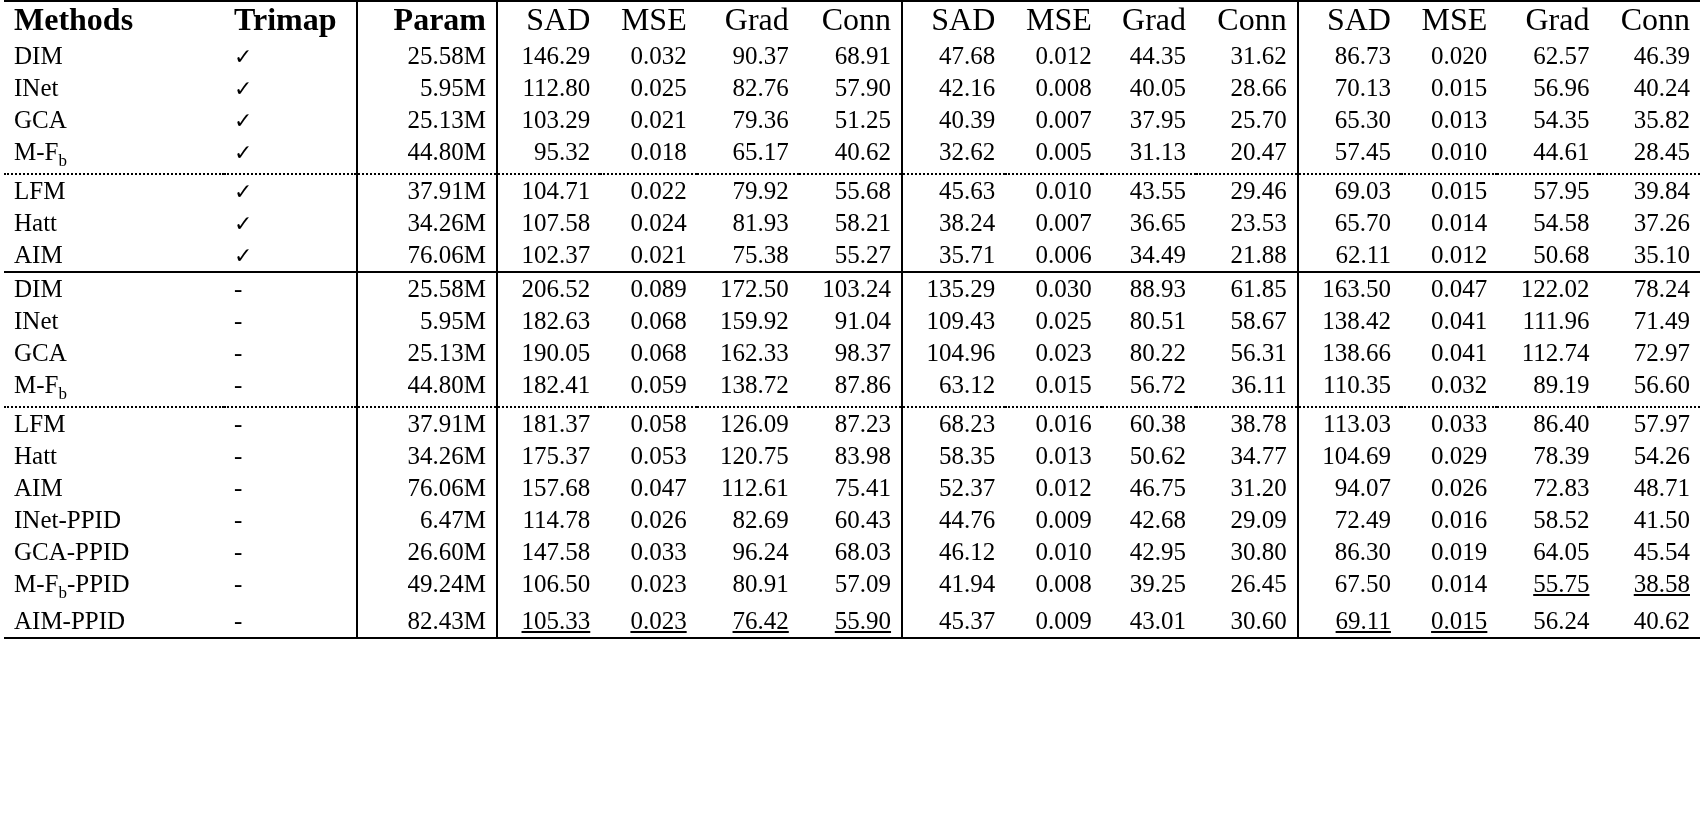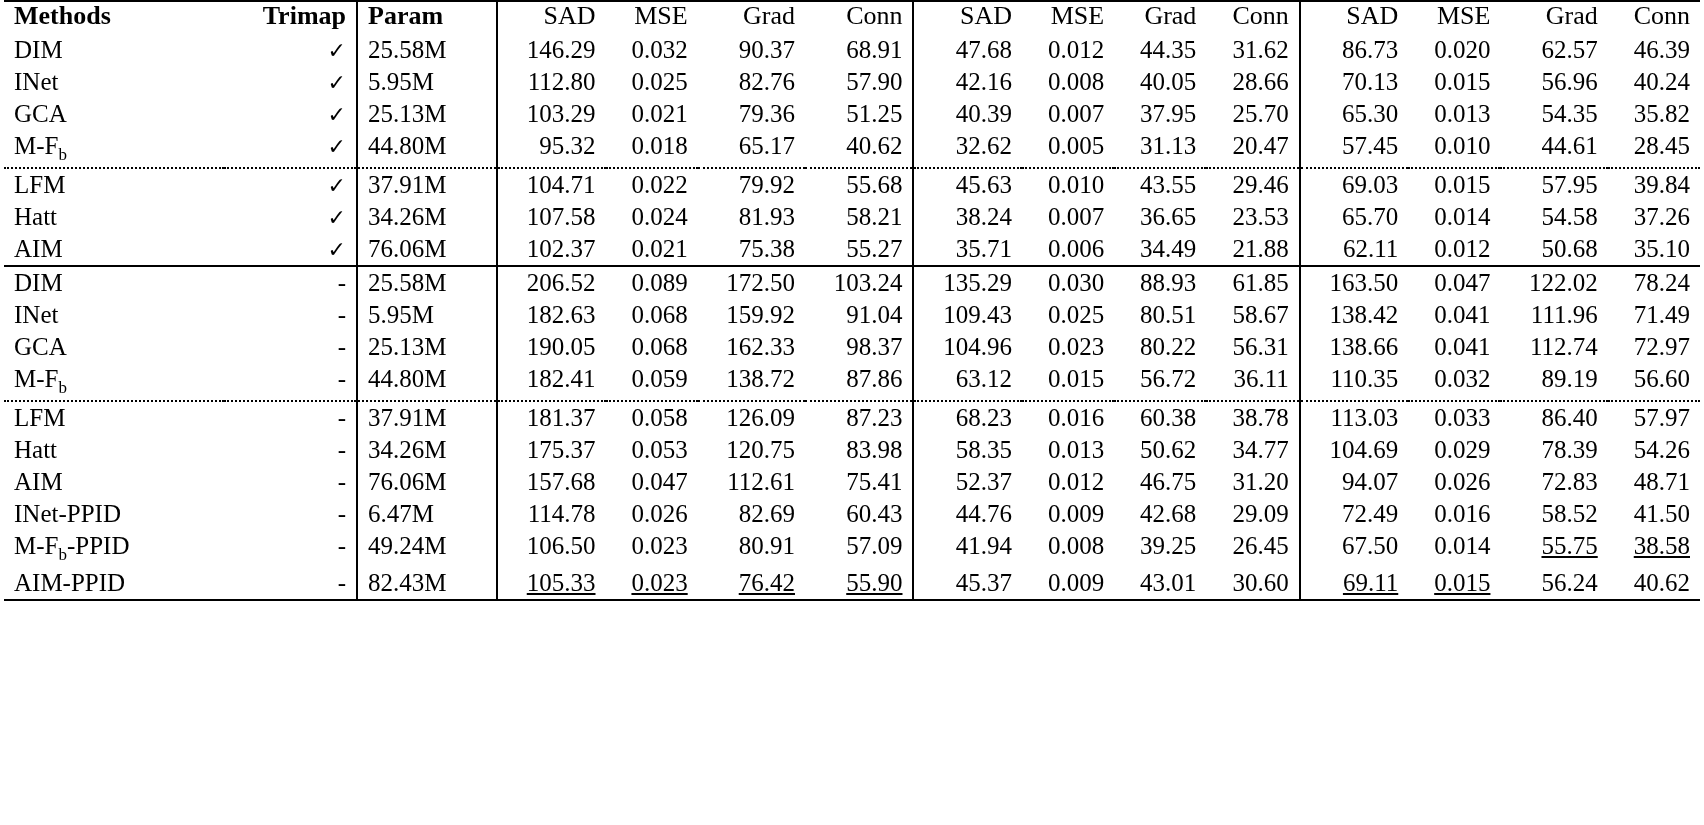--- a/index.html
+++ b/index.html
@@ -26,32 +26,32 @@
   }
   table.results td, table.results th {
     padding: 3px 10px 4px 10px;
     white-space: nowrap;
     font-weight: normal;
     vertical-align: baseline;
   }
   
   tr.head th {
     font-weight: bold;
-    font-size: 26px;
+    font-size: 32px;
     padding-top: 1px;
     padding-bottom: 5px;
   }
   tr.head th.norm {
     font-weight: normal;
     padding-left: 8px;
   }
   
   .c-method { text-align: left; width: 200px; }
-  .c-trimap { text-align: right; width: 112px; }
-  .c-param  { text-align: left;  width: 118px; padding-right: 12px; margin-top: 10px; }
+  .c-trimap { text-align: left; width: 112px; }
+  .c-param  { text-align: right;  width: 118px; padding-right: 12px; margin-top: 10px; }
   .num      { text-align: right; }
 
   
   .vsep-l { border-left: 2px solid #000; }
 
   
   .rule-top td, .rule-top th { border-top: 2.5px solid #000; }
   .rule-bottom td { border-bottom: 2.5px solid #000; }
   .rule-mid td { border-top: 2px solid #000; }
   .rule-dot td { border-top: 2px dotted #000; }
@@ -338,20 +338,37 @@
           <td class="num vsep-l">44.76</td>
           <td class="num">0.009</td>
           <td class="num">42.68</td>
           <td class="num">29.09</td>
           <td class="num vsep-l">72.49</td>
           <td class="num">0.016</td>
           <td class="num">58.52</td>
           <td class="num">41.50</td>
         </tr>
         <tr class="">
+          <td class="c-method">GCA-PPID</td>
+          <td class="c-trimap"><span class="dash">-</span></td>
+          <td class="c-param vsep-l">26.60M</td>
+          <td class="num vsep-l">147.58</td>
+          <td class="num">0.033</td>
+          <td class="num">96.24</td>
+          <td class="num">68.03</td>
+          <td class="num vsep-l">46.12</td>
+          <td class="num">0.010</td>
+          <td class="num">42.95</td>
+          <td class="num">30.80</td>
+          <td class="num vsep-l">86.30</td>
+          <td class="num">0.019</td>
+          <td class="num">64.05</td>
+          <td class="num">45.54</td>
+        </tr>
+        <tr class="">
           <td class="c-method">M-F<sub>b</sub>-PPID</td>
           <td class="c-trimap"><span class="dash">-</span></td>
           <td class="c-param vsep-l">49.24M</td>
           <td class="num vsep-l">106.50</td>
           <td class="num">0.023</td>
           <td class="num">80.91</td>
           <td class="num">57.09</td>
           <td class="num vsep-l">41.94</td>
           <td class="num">0.008</td>
           <td class="num">39.25</td>

